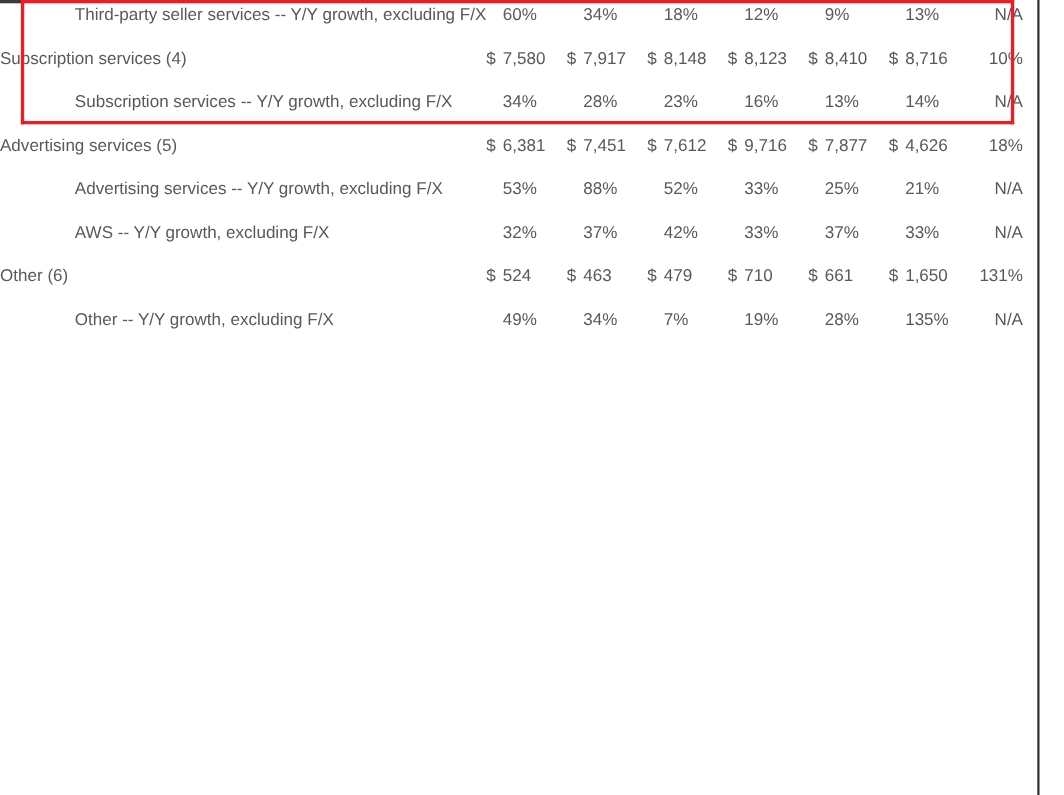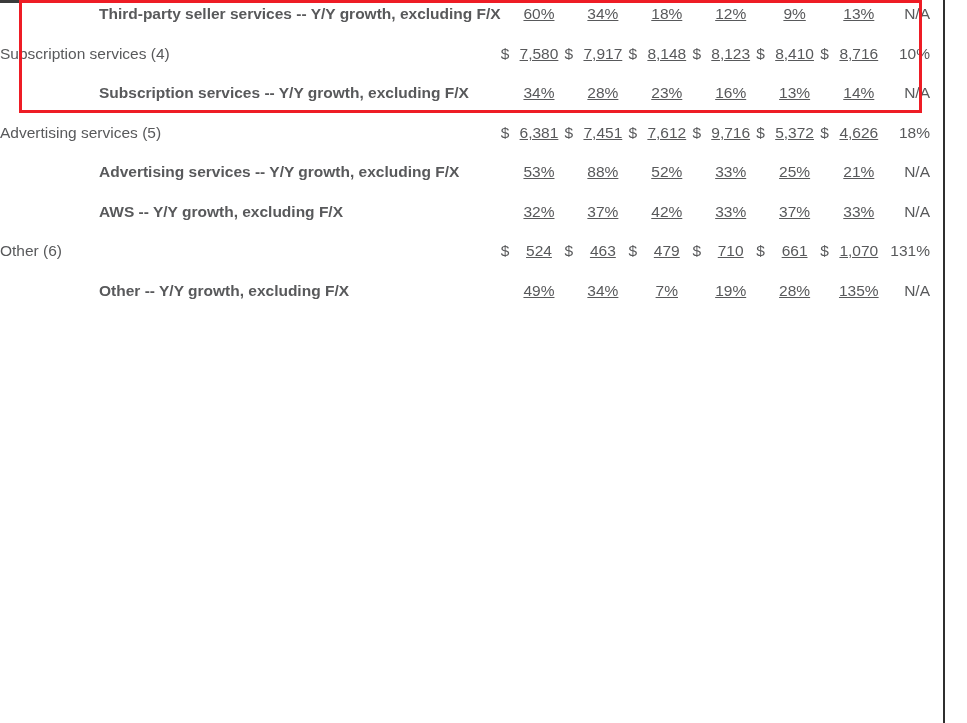--- a/index.html
+++ b/index.html
@@ -76,36 +76,34 @@
 
   
   td.label {
     width: 170px;
     padding-left: 49px;
     padding-right: 4px;
     white-space: normal;
     word-wrap: break-word;
   }
   tr.sub td.label {
-    padding-left: 99px;
-    font-weight: bold;
+    padding-left: 68px;
   }
 
   
   td.cur {
     width: 22px;
     text-align: left;
     padding-left: 6px;
   }
   
   td.num {
     width: 80px;
-    text-align: center;
+    text-align: left;
     padding-right: 2px;
-    text-decoration: underline;
   }
   
   td.yoy {
     width: 58px;
     text-align: right;
     padding-right: 10px;
   }
 
   
   td.cur, td.num, td.yoy {
@@ -177,21 +175,21 @@
         <td class="label">Advertising services (5)</td>
         <td class="cur">$</td>
         <td class="num">6,381</td>
         <td class="cur">$</td>
         <td class="num">7,451</td>
         <td class="cur">$</td>
         <td class="num">7,612</td>
         <td class="cur">$</td>
         <td class="num">9,716</td>
         <td class="cur">$</td>
-        <td class="num">5,372</td>
+        <td class="num">7,877</td>
         <td class="cur">$</td>
         <td class="num">4,626</td>
         <td class="yoy">18%</td>
       </tr>
       <tr class="sub">
         <td class="label">Advertising services -- Y/Y growth, excluding F/X</td>
         <td class="cur"></td>
         <td class="num">53%</td>
         <td class="cur"></td>
         <td class="num">88%</td>
@@ -227,21 +225,21 @@
         <td class="num">524</td>
         <td class="cur">$</td>
         <td class="num">463</td>
         <td class="cur">$</td>
         <td class="num">479</td>
         <td class="cur">$</td>
         <td class="num">710</td>
         <td class="cur">$</td>
         <td class="num">661</td>
         <td class="cur">$</td>
-        <td class="num">1,070</td>
+        <td class="num">1,650</td>
         <td class="yoy">131%</td>
       </tr>
       <tr class="sub">
         <td class="label">Other -- Y/Y growth, excluding F/X</td>
         <td class="cur"></td>
         <td class="num">49%</td>
         <td class="cur"></td>
         <td class="num">34%</td>
         <td class="cur"></td>
         <td class="num">7%</td>

